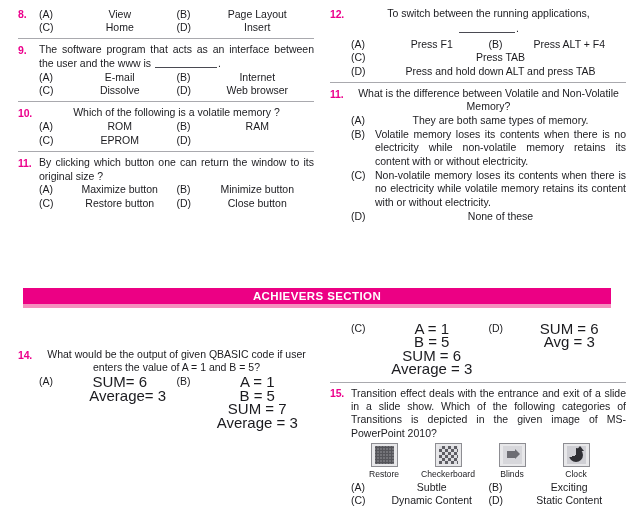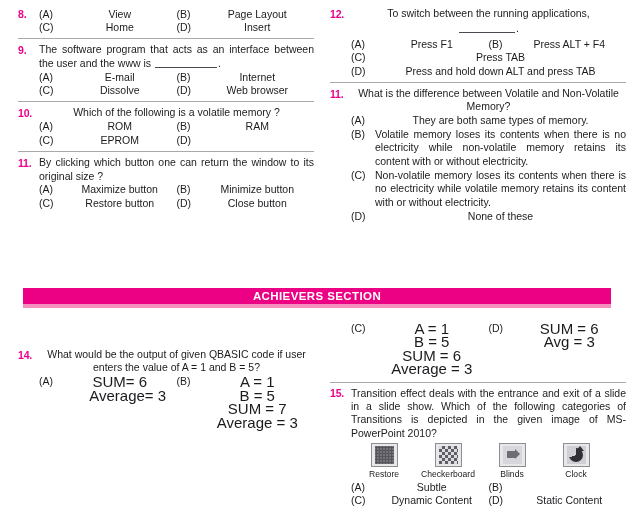--- a/index.html
+++ b/index.html
@@ -442,20 +442,21 @@
                   <span class="opt-txt nojust">Subtle</span>
                 </div>
                 <div class="opt">
                   <span class="opt-lbl">(C)</span>
                   <span class="opt-txt nojust">Dynamic Content</span>
                 </div>
               </div>
               <div class="opt-col">
                 <div class="opt">
                   <span class="opt-lbl">(B)</span>
+                  <span class="opt-txt nojust">Exciting</span>
                 </div>
                 <div class="opt">
                   <span class="opt-lbl">(D)</span>
                   <span class="opt-txt nojust">Static Content</span>
                 </div>
               </div>
             </div>
           </div>
         </div>
       </div>

